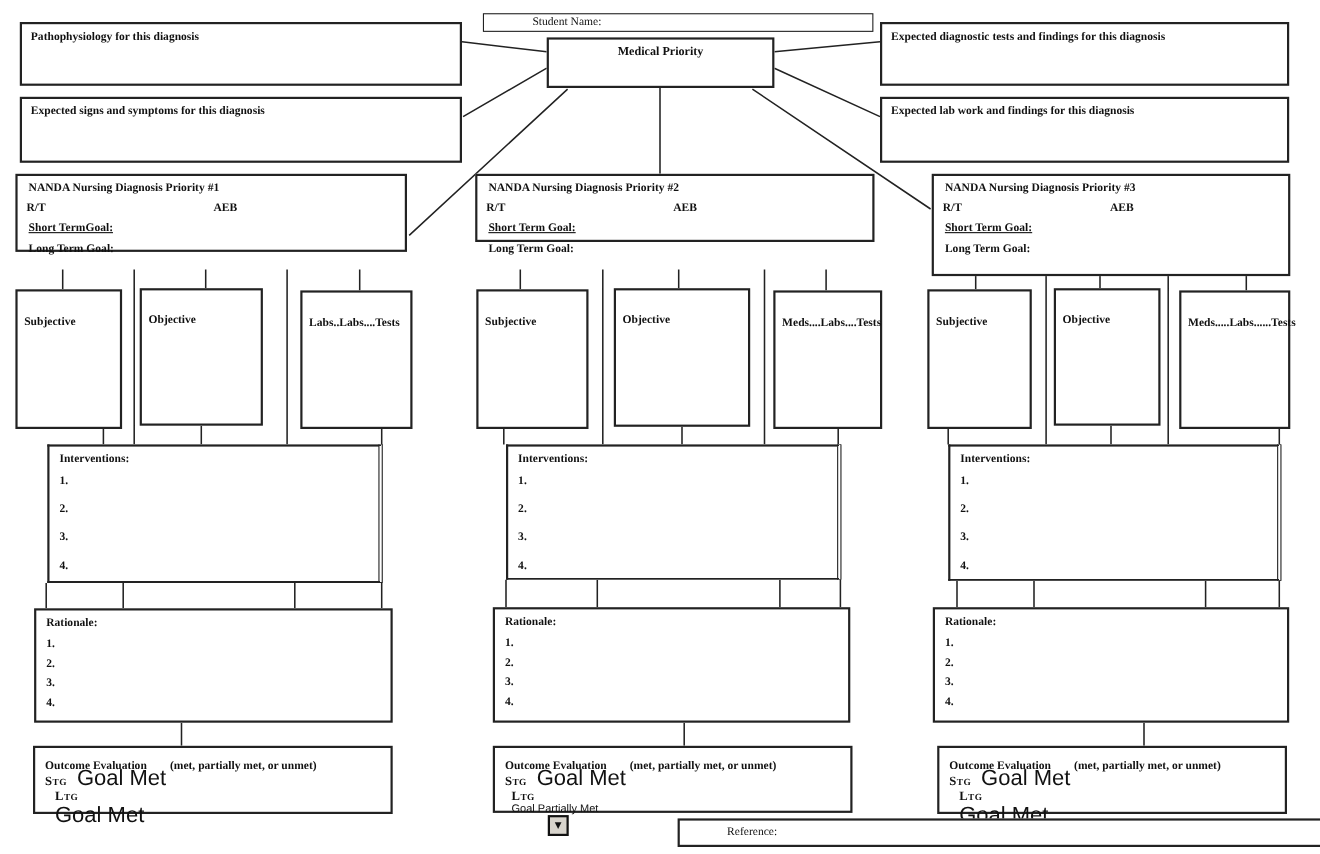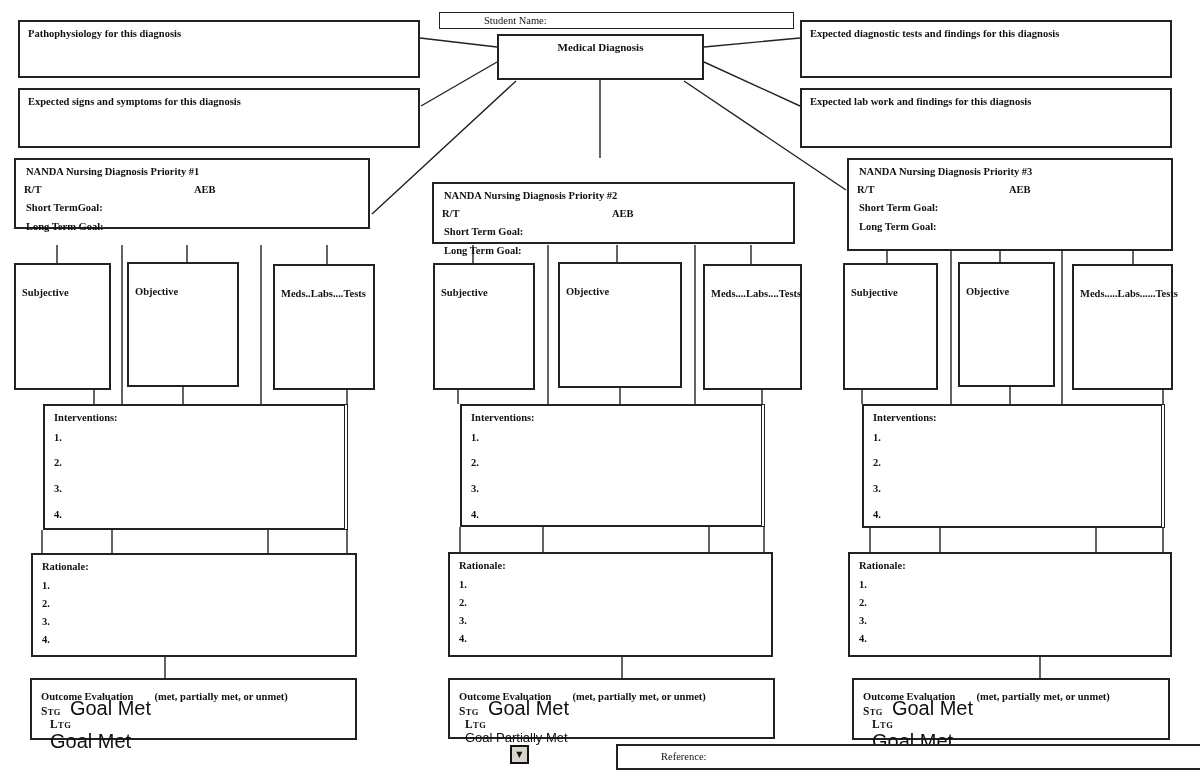--- a/index.html
+++ b/index.html
@@ -19,27 +19,27 @@
   .b-lab  {left:800px;top:88px;width:372px;height:60px;}
 
   
   .b-student{left:439px;top:12px;width:355px;height:17px;border-width:1px;}
   .b-student .label{font-weight:normal;padding-left:44px;line-height:15px;display:block;}
   .b-md{left:497px;top:34px;width:207px;height:46px;}
   .b-md .label{display:block;text-align:center;padding-top:5px;font-size:11px;}
 
   
   .b-n0{left:14px; top:158px;width:356px;height:71px;}
-  .b-n1{left:432px;top:158px;width:363px;height:62px;margin-top:24px;}
+  .b-n1{left:432px;top:158px;width:363px;height:62px;}
   .b-n2{left:847px;top:158px;width:326px;height:93px;}
   .nanda .n-title{position:absolute;left:10px;top:6px;}
   .nanda .n-rt{position:absolute;left:8px;top:24px;}
   .nanda .n-aeb{position:absolute;top:24px;}
   .b-n0 .n-aeb{left:178px;} .b-n1 .n-aeb{left:178px;} .b-n2 .n-aeb{left:160px;}
-  .nanda .n-stg{position:absolute;left:10px;top:42px;}
+  .nanda .n-stg{position:absolute;left:10px;top:42px;text-decoration:underline;}
   .nanda .n-ltg{position:absolute;left:10px;top:61px;}
 
   
   .assess .label{display:block;padding:22px 6px;}
   .b-s0{left:14px;  top:263px;width:97px; height:127px;}
   .b-o0{left:127px; top:262px;width:112px;height:125px;}
   .b-m0{left:273px; top:264px;width:102px;height:126px;}
   .b-s1{left:433px; top:263px;width:102px;height:127px;}
   .b-o1{left:558px; top:262px;width:124px;height:126px;}
   .b-m1{left:703px; top:264px;width:99px; height:126px;}
@@ -72,21 +72,21 @@
   .b-u0{left:30px; top:678px;width:327px;height:62px;}
   .b-u1{left:448px;top:678px;width:327px;height:61px;}
   .b-u2{left:852px;top:678px;width:318px;height:62px;}
   .outcome .hd{position:absolute;left:9px;top:6px;white-space:nowrap;}
   .outcome .hd .sub{margin-left:17px;}
   .goal-row{position:absolute;left:9px;display:flex;align-items:baseline;white-space:nowrap;}
   .row-stg{top:17px;} .row-ltg{top:38px;flex-direction:column;}
   .goal-label{display:inline-block;font-weight:bold;font-size:8.5px;letter-spacing:.4px;font-family:"Liberation Serif",serif;}
   .goal-label::first-letter{font-size:11.5px;}
   .goal-value{font-family:"Liberation Sans",sans-serif;font-size:20px;margin-left:9px;}
-  .goal-value.small{font-size:13px;margin-left:6px;}
+  .goal-value.small{font-size:10px;margin-left:6px;}
   .dd-btn{display:inline-flex;align-items:center;justify-content:center;width:15px;height:15px;
     margin-left:12px;border:2px solid #111;background:#d8d4cc;align-self:center;cursor:pointer;}
   .dd-arrow{font-size:8px;line-height:1;color:#111;font-family:"DejaVu Sans",sans-serif;}
 
   
   .b-ref{left:616px;top:744px;width:597px;height:26px;}
   .b-ref .label{font-weight:normal;display:block;padding-left:43px;line-height:22px;}
 </style>
 </head>
 <body>
@@ -110,38 +110,38 @@
   <span class="label">Expected diagnostic tests and findings for this diagnosis</span>
 </div>
 <div class="box b-lab pad">
   <span class="label">Expected lab work and findings for this diagnosis</span>
 </div>
 
 <div class="box b-student">
   <span class="label">Student Name:</span>
 </div>
 <div class="box b-md">
-  <span class="label">Medical Diagnosis</span>
+  <span class="label">Medical Priority</span>
 </div>
 
 <div class="box b-n0 nanda">
   <span class="label n-title">NANDA Nursing Diagnosis Priority #1</span>
   <span class="label n-rt">R/T</span>
   <span class="label n-aeb">AEB</span>
   <span class="label n-stg">Short TermGoal:</span>
   <span class="label n-ltg">Long Term Goal:</span>
 </div>
 <div class="box b-s0 assess">
   <span class="label">Subjective</span>
 </div>
 <div class="box b-o0 assess">
   <span class="label">Objective</span>
 </div>
 <div class="box b-m0 assess">
-  <span class="label">Meds..Labs....Tests</span>
+  <span class="label">Labs..Labs....Tests</span>
 </div>
 <div class="box b-i0 interv">
   <span class="label hd">Interventions:</span>
   <span class="label it0">1.</span>
   <span class="label it1">2.</span>
   <span class="label it2">3.</span>
   <span class="label it3">4.</span>
 </div>
 <div class="box b-r0 ration">
   <span class="label hd">Rationale:</span>

